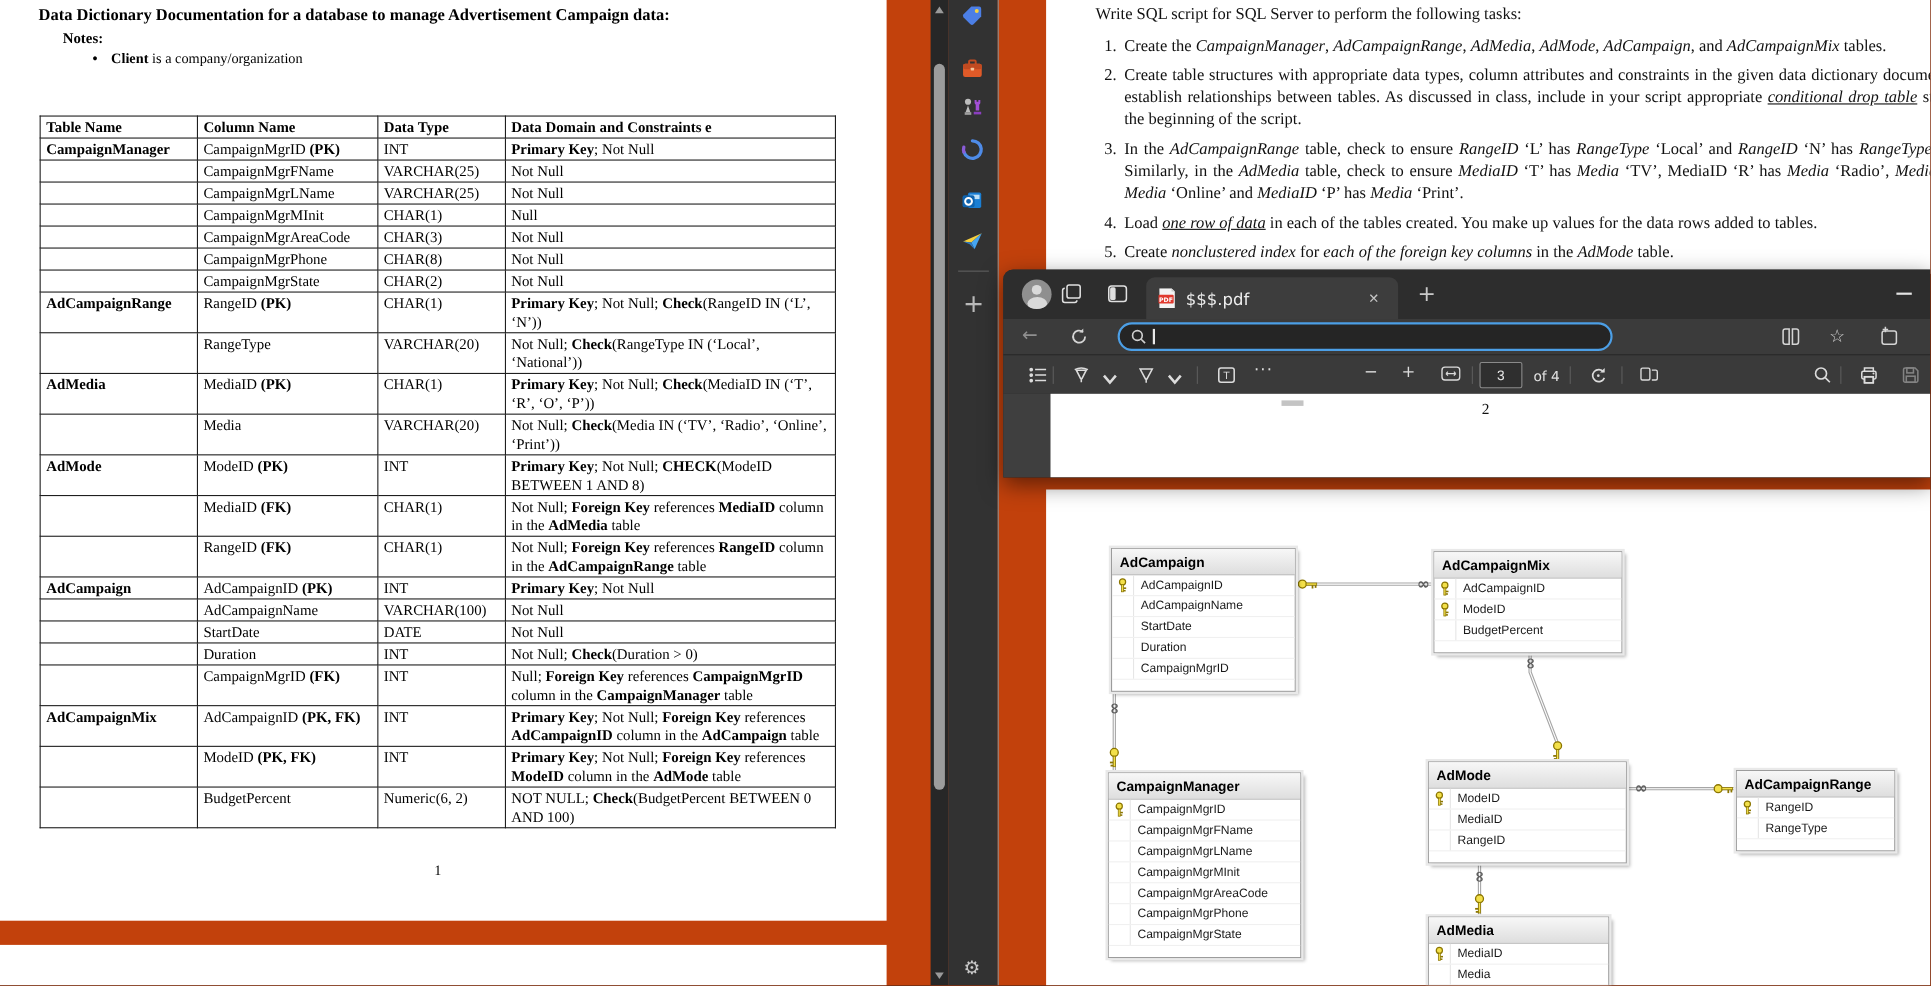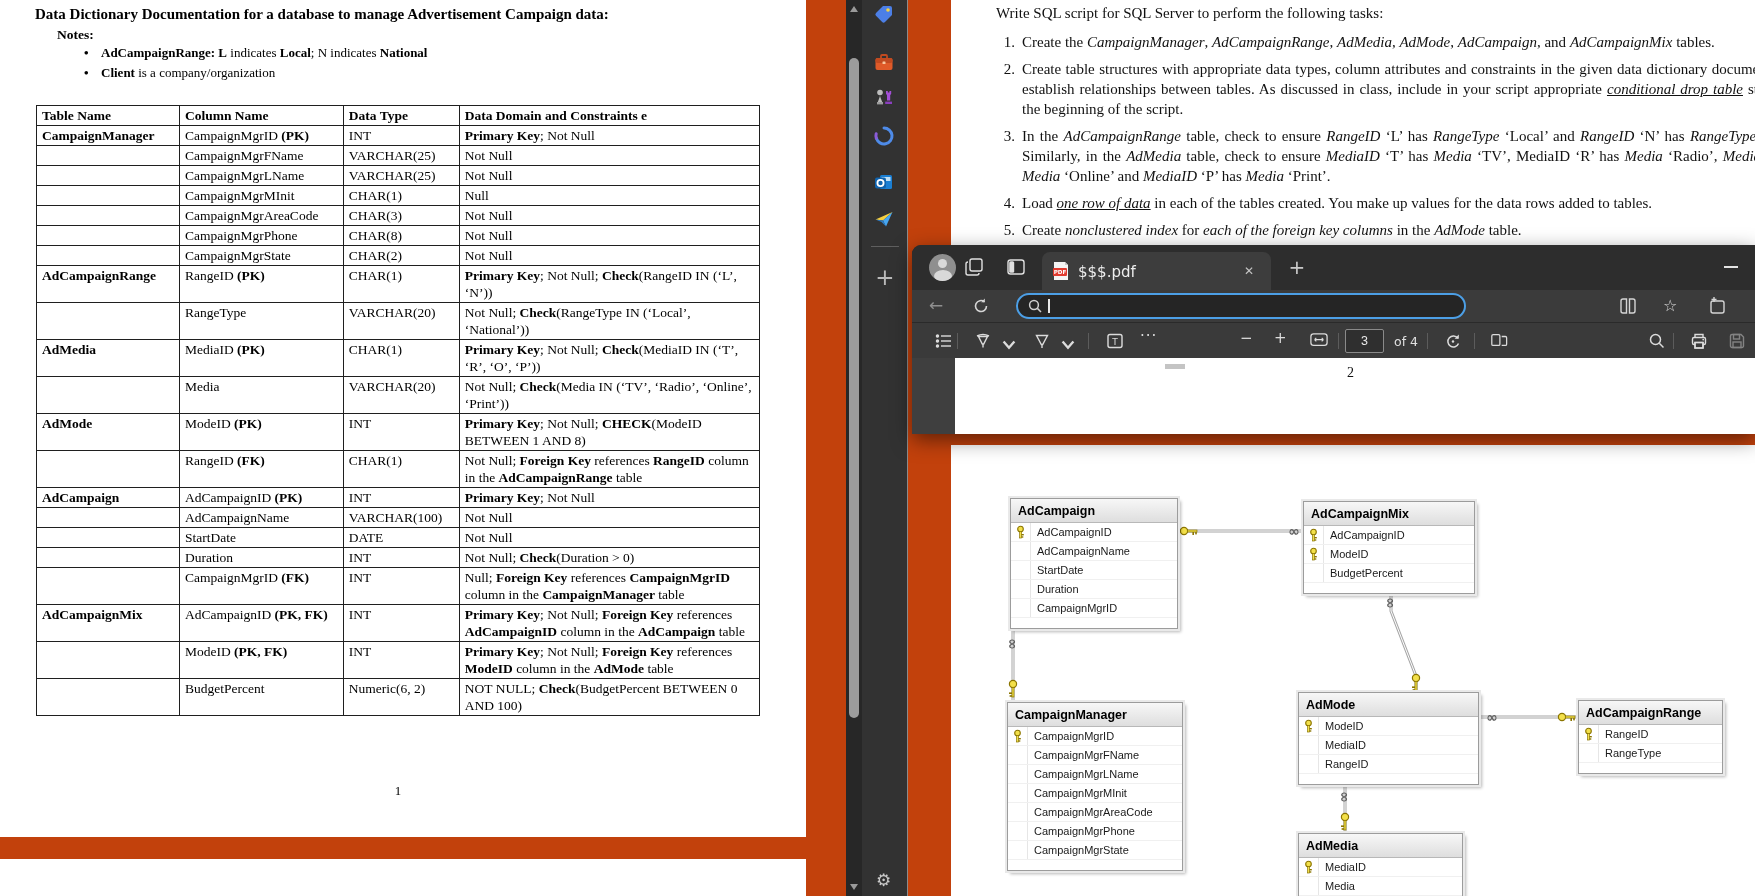--- a/index.html
+++ b/index.html
@@ -108,21 +108,20 @@
 </style>
 </head>
 <body>
 
 <div id="screen">
 
   <div class="abs" id="left-doc">
     <div class="doc-title">Data Dictionary Documentation for a database to manage Advertisement Campaign data:</div>
     <div class="notes-label">Notes:</div>
     <ul id="bullet-list">
-        <li><b>AdCampaignRange: L</b> indicates <b>Local</b>; N indicates <b>National</b></li>
         <li><b>Client</b> is a company/organization</li>
       </ul>
     <table id="dict-table">
       <colgroup>
           <col style="width:143px">
           <col style="width:164px">
           <col style="width:116px">
           <col style="width:301px">
         </colgroup>
       <thead>
@@ -198,20 +197,26 @@
             <td class="c0"></td>
             <td class="c1">Media</td>
             <td class="c2">VARCHAR(20)</td>
             <td class="c3">Not Null; <b>Check</b>(Media IN (‘TV’, ‘Radio’, ‘Online’, ‘Print’))</td>
           </tr>
           <tr>
             <td class="c0">AdMode</td>
             <td class="c1">ModeID <b>(PK)</b></td>
             <td class="c2">INT</td>
             <td class="c3"><b>Primary Key</b>; Not Null; <b>CHECK</b>(ModeID BETWEEN 1 AND 8)</td>
+          </tr>
+          <tr>
+            <td class="c0"></td>
+            <td class="c1">MediaID <b>(FK)</b></td>
+            <td class="c2">CHAR(1)</td>
+            <td class="c3">Not Null; <b>Foreign Key</b> references <b>MediaID</b> column in the <b>AdMedia</b> table</td>
           </tr>
           <tr>
             <td class="c0"></td>
             <td class="c1">RangeID <b>(FK)</b></td>
             <td class="c2">CHAR(1)</td>
             <td class="c3">Not Null; <b>Foreign Key</b> references <b>RangeID</b> column in the <b>AdCampaignRange</b> table</td>
           </tr>
           <tr>
             <td class="c0">AdCampaign</td>
             <td class="c1">AdCampaignID <b>(PK)</b></td>

